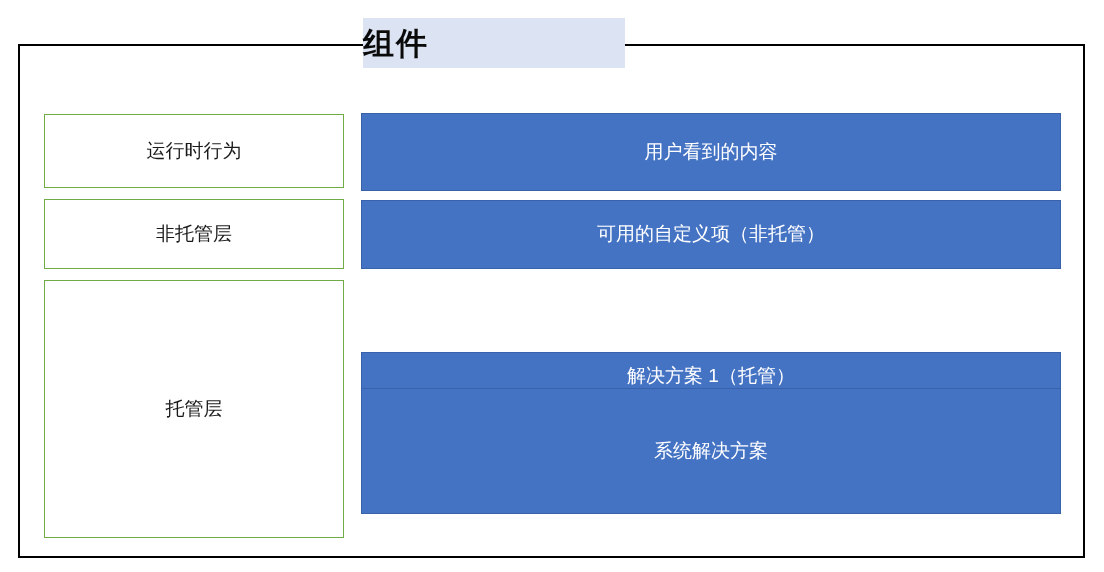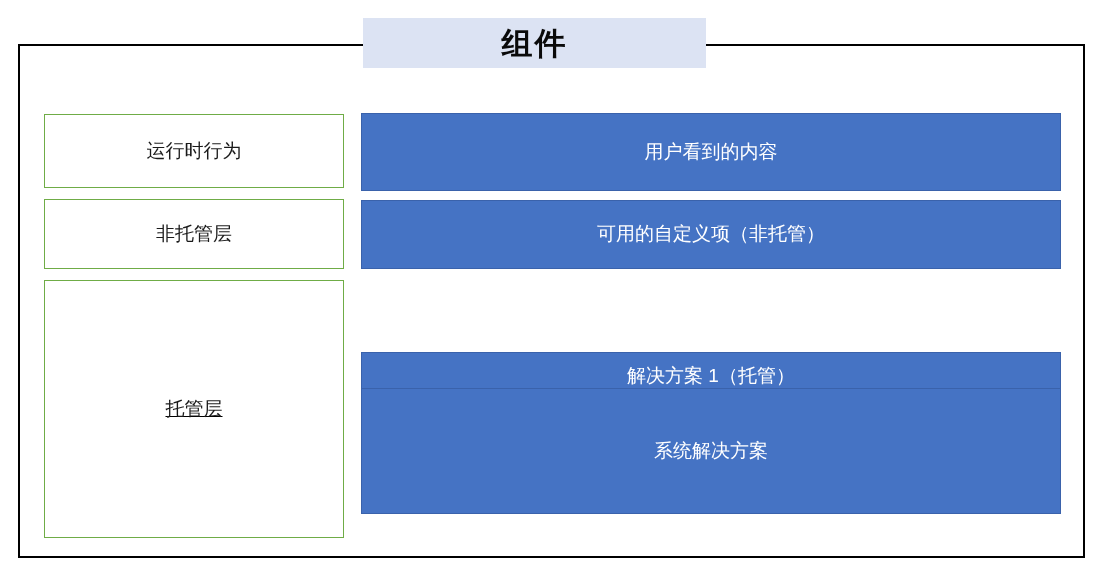--- a/index.html
+++ b/index.html
@@ -30,26 +30,26 @@
     border: 2px solid #000000;
     box-sizing: border-box;
     background: transparent;
   }
 
   
   .title-chip {
     position: absolute;
     left: 363px;
     top: 18px;
-    width: 343px;
+    width: 262px;
     height: 50px;
     background: #dce3f3;
     display: flex;
     align-items: center;
-    justify-content: center;
+    justify-content: flex-start;
     box-sizing: border-box;
   }
   .title-chip .title-text {
     font-size: 31px;
     font-weight: bold;
     color: #0a0a0a;
     letter-spacing: 2px;
     line-height: 1;
   }
 
@@ -67,21 +67,21 @@
   }
   .layer-box .layer-label {
     font-size: 19px;
     color: #1a1a1a;
     line-height: 1.2;
     text-align: center;
   }
 
   .layer-box-0 { top: 114px;  height: 74px; }
   .layer-box-1 { top: 199px;  height: 70px; }
-  .layer-box-2 { top: 280px;  height: 258px; text-decoration: underline; }
+  .layer-box-2 { top: 280px;  height: 258px; }
 
   
   .solution-bar {
     position: absolute;
     left: 361px;
     width: 700px;
     background: #4573c4;
     border: 1px solid #3a62ab;
     box-sizing: border-box;
     display: flex;

